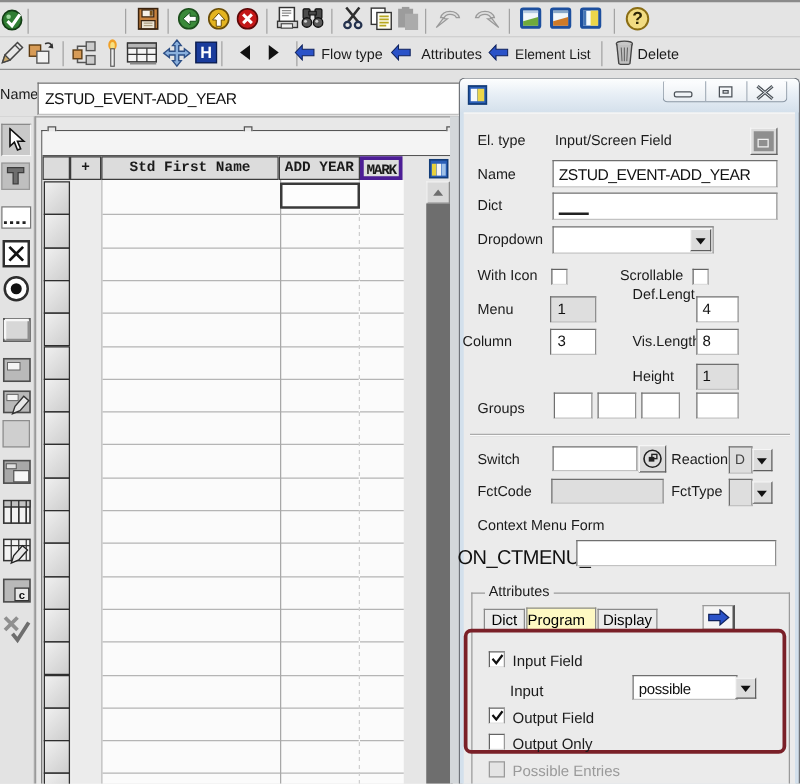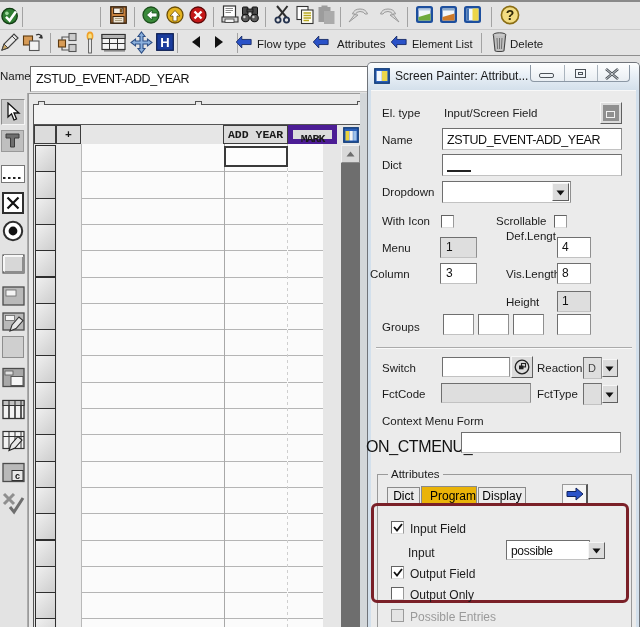--- a/index.html
+++ b/index.html
@@ -285,22 +285,23 @@
 
 <div class="abs" style="left:38px;top:101px;width:7px;height:7px;background:#e8e8e8;border:1px solid #555;box-sizing:border-box"></div>
 <div class="abs" style="left:195px;top:101px;width:7px;height:7px;background:#e8e8e8;border:1px solid #555;box-sizing:border-box"></div>
 <div class="abs" style="left:357px;top:101px;width:7px;height:7px;background:#e8e8e8;border:1px solid #555;box-sizing:border-box"></div>
 
 <div class="abs" style="left:34px;top:105px;width:327px;height:19px;background:#f4f4f4;border-bottom:1px solid #555"></div>
 
 <div class="abs" style="left:34px;top:125px;width:327px;height:19px;background:#e6e6e6"></div>
 <div class="abs" style="left:34px;top:125px;width:22px;height:19px;background:#dcdcdc;border:1px solid #3c3c3c;box-sizing:border-box"></div>
 <div class="abs" style="left:56px;top:125px;width:25px;height:19px;background:#dcdcdc;border:1px solid #3c3c3c;box-sizing:border-box;font-family:'Liberation Mono',monospace;font-size:11.5px;font-weight:bold;color:#1a1a1a;text-align:center;line-height:18px">+</div>
+<div class="abs" style="left:81px;top:125px;width:142px;height:19px;background:#dcdcdc;border:1px solid #3c3c3c;box-sizing:border-box;font-family:'Liberation Mono',monospace;font-size:11.5px;font-weight:bold;color:#1a1a1a;text-align:center;line-height:18px;white-space:nowrap">Std First Name</div>
 <div class="abs" style="left:223px;top:125px;width:65px;height:19px;background:#dcdcdc;border:1px solid #3c3c3c;box-sizing:border-box;font-family:'Liberation Mono',monospace;font-size:11.5px;font-weight:bold;color:#1a1a1a;text-align:center;line-height:18px;white-space:nowrap">ADD YEAR</div>
-<div class="abs" style="left:288px;top:125px;width:49px;height:19px;background:#dcdcdc;border:5px solid #4c1d95;box-sizing:border-box;font-family:'Liberation Mono',monospace;font-size:11.5px;font-weight:bold;color:#1a1a1a;text-align:center;line-height:18px;letter-spacing:-1px">MARK</div>
+<div class="abs" style="left:288px;top:125px;width:34px;height:19px;background:#dcdcdc;border:3px solid #4c1d95;box-sizing:border-box;font-family:'Liberation Mono',monospace;font-size:11.5px;font-weight:bold;color:#1a1a1a;text-align:center;line-height:18px;letter-spacing:-1px">MARK</div>
 
 <svg class="abs" style="left:343px;top:127px" width="16" height="16" viewBox="0 0 16 16">
  <rect x="0.8" y="0.8" width="14.4" height="14.4" fill="#2a5fb8" stroke="#123c78" stroke-width="1.4"></rect>
  <rect x="2.5" y="4" width="3.6" height="9.5" fill="#e8d23c"></rect>
  <rect x="6.4" y="4" width="3.4" height="9.5" fill="#f4f4f4"></rect>
  <rect x="10.2" y="4" width="3.4" height="9.5" fill="#9fc1e8"></rect>
 </svg>
 
 <div class="abs" style="left:34px;top:144px;width:327px;height:483px;background:#e6e6e6"></div>
 
@@ -365,21 +366,20 @@
 <div class="abs" style="left:360px;top:93px;width:8px;height:534px;background:#d3d7da;border-right:1px solid #94999e;box-sizing:border-box"></div>
 <div class="abs" style="left:367px;top:62px;width:273px;height:565px;background:#d3e0ec;border:1px solid #70747a;border-bottom:none;border-radius:5px 5px 0 0;box-sizing:border-box"></div>
 
 <div class="abs" style="left:368px;top:63px;width:271px;height:27px;border-radius:4px 4px 0 0;background:linear-gradient(#fdfefe,#e8eff6 45%,#d4e0eb)"></div>
 
 <svg class="abs" style="left:374px;top:68px" width="16" height="16" viewBox="0 0 16 16">
  <rect x="0.8" y="0.8" width="14.4" height="14.4" fill="#2a5fb8" stroke="#123c78" stroke-width="1.4"></rect>
  <rect x="2.6" y="3" width="5.2" height="10" fill="#f4f8fc"></rect>
  <rect x="8" y="3" width="5.4" height="10" fill="#ecd64a"></rect>
 </svg>
-<div class="abs" style="left:395px;top:69px;font-size:12px;color:#1a1a1a;white-space:nowrap">Screen Painter: Attribut...</div>
 
 <div class="abs" style="left:530px;top:65px;width:100px;height:17px;background:linear-gradient(#fcfdfe,#e9eef3);border:1px solid #8c98a5;border-top:none;border-radius:0 0 4px 4px;box-sizing:border-box">
  <div class="abs" style="left:33px;top:0;width:1px;height:16px;background:#aab4be"></div>
  <div class="abs" style="left:66px;top:0;width:1px;height:16px;background:#aab4be"></div>
  <div class="abs" style="left:8px;top:8px;width:15px;height:5px;border:1.5px solid #4c5258;border-radius:2px;box-sizing:border-box"></div>
  <div class="abs" style="left:44px;top:4px;width:11px;height:9px;border:1.5px solid #4c5258;box-sizing:border-box"></div>
  <div class="abs" style="left:47px;top:7px;width:5px;height:3px;border:1px solid #4c5258;box-sizing:border-box"></div>
  <svg class="abs" style="left:73px;top:3px" width="16" height="12" viewBox="0 0 16 12">
   <path d="M2 1 L14 11 M14 1 L2 11" stroke="#4c5258" stroke-width="2.6"></path>
   <path d="M2 1 L14 11 M14 1 L2 11" stroke="#e9eef3" stroke-width="0.8"></path>
@@ -466,21 +466,21 @@
     </svg>
 
 <div class="lbl" style="left:382px;top:415px">Context Menu Form</div>
 <div class="ftxt" style="left:366px;top:438px;font-size:16px;letter-spacing:-0.4px">ON_CTMENU_</div>
 <div class="fld" style="left:461px;top:432px;width:160px;height:21px"></div>
 
 <div class="abs" style="left:377px;top:474px;width:255px;height:153px;border:1px solid #9a9a9a;border-bottom:none;box-sizing:border-box"></div>
 <div class="lbl" style="left:388px;top:468px;background:#ebebeb;padding:0 3px">Attributes</div>
 
 <div class="abs" style="left:387px;top:487px;width:33px;height:17px;border:1px solid #8a8a8a;border-bottom:none;background:#ebebeb;box-sizing:border-box;font-size:12px;text-align:center;padding-top:1px">Dict</div>
-<div class="abs" style="left:421px;top:486px;width:56px;height:18px;border:1px solid #8a8a8a;border-bottom:none;background:#eab308;box-sizing:border-box;font-size:12px;text-align:right;padding-top:2px">Program</div>
+<div class="abs" style="left:421px;top:486px;width:56px;height:18px;border:1px solid #8a8a8a;border-bottom:none;background:#fef9c3;box-sizing:border-box;font-size:12px;text-align:left;padding-top:2px">Program</div>
 <div class="abs" style="left:478px;top:487px;width:48px;height:17px;border:1px solid #8a8a8a;border-bottom:none;background:#ebebeb;box-sizing:border-box;font-size:12px;text-align:center;padding-top:1px">Display</div>
 
 <div class="abs" style="left:562px;top:484px;width:26px;height:21px;background:#f4f4f4;border:1px solid #999;border-bottom:2px solid #555;border-right:2px solid #555;box-sizing:border-box"></div>
 <svg class="abs" style="left:566px;top:487px" width="18" height="14" viewBox="0 0 18 14">
       <path d="M10 1 L17 7 L10 13 L10 9.5 L1 9.5 L1 4.5 L10 4.5 Z" fill="#2a52c8" stroke="#10235e" stroke-width="1"></path>
     </svg>
 
 <div class="abs" style="left:371px;top:503px;width:258px;height:100px;border:3px solid #7a2028;border-radius:6px;box-sizing:border-box"></div>
 
 <div class="cb" style="left:391px;top:521px"></div>

